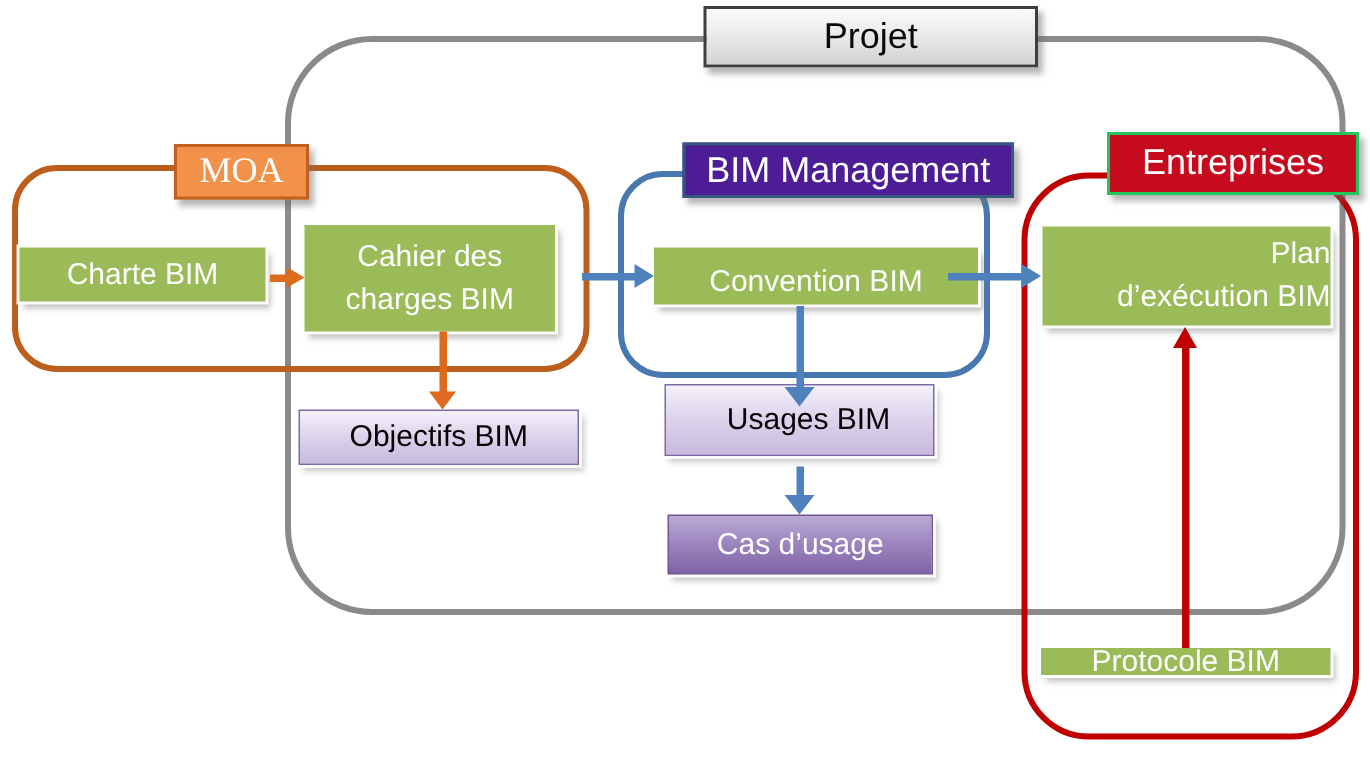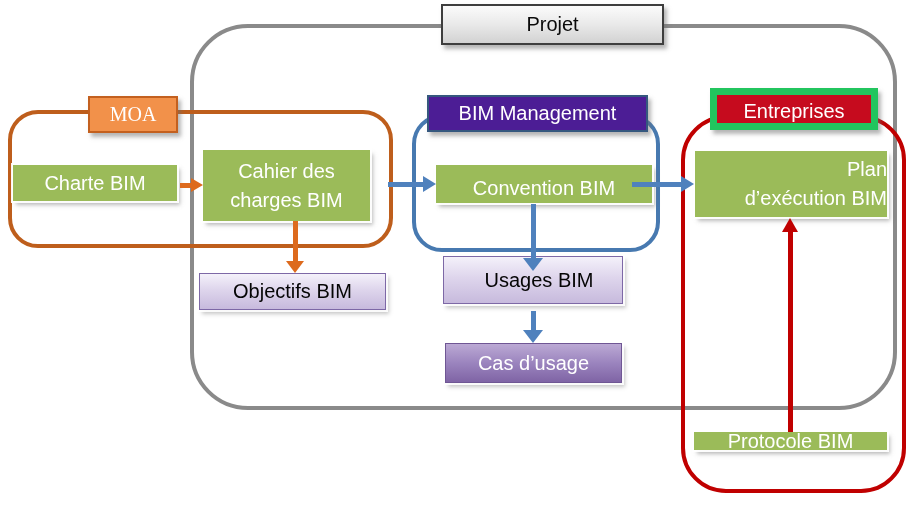--- a/index.html
+++ b/index.html
@@ -9,26 +9,26 @@
   }
   
   .grp{position:absolute;box-sizing:border-box;background:transparent;}
   .grp-gray  {left:190px;top:24px;width:707px;height:386px;border:4px solid #8A8A8A;border-radius:58px;z-index:1;}
   .grp-orange{left:8px;top:110px;width:385px;height:138px;border:4px solid #BE5E1C;border-radius:30px;z-index:2;}
   .grp-blue  {left:412px;top:114px;width:248px;height:138px;border:4px solid #4779B0;border-radius:30px;z-index:2;}
   .grp-red   {left:681px;top:115px;width:225px;height:378px;border:4px solid #C00000;border-radius:45px;z-index:2;}
 
   
   .hdr{position:absolute;box-sizing:border-box;display:flex;align-items:center;justify-content:center;
-       z-index:5;font-size:20px;box-shadow:3px 4px 4px rgba(110,110,110,.5);}
+       z-index:5;font-size:24px;box-shadow:3px 4px 4px rgba(110,110,110,.5);margin-left:28px;}
   .hdr-projet{left:441px;top:4px;width:223px;height:41px;color:#0a0a0a;
        background:linear-gradient(180deg,#fbfbfb 0%,#e9e9e9 50%,#d2d2d2 100%);border:2px solid #3e3e3e;}
   .hdr-moa{left:88px;top:96px;width:90px;height:37px;color:#fff;background:#F2914A;border:2px solid #C3601F;font-family:Liberation Serif, serif;}
   .hdr-bim{left:427px;top:95px;width:221px;height:37px;color:#fff;background:#4c1d95;border:2px solid #35587E;}
-  .hdr-ent{left:710px;top:88px;width:168px;height:42px;color:#fff;background:#C60B1E;border:7px solid #22c55e;align-items:flex-end;}
+  .hdr-ent{left:710px;top:88px;width:168px;height:42px;color:#fff;background:#C60B1E;border:2px solid #22c55e;}
 
   
   .node{position:absolute;box-sizing:border-box;display:flex;flex-direction:column;
         align-items:center;justify-content:center;text-align:center;z-index:3;font-size:20px;line-height:1.45;}
   .node-green{background:#9BBB59;color:#fff;
         box-shadow:0 0 0 2px rgba(255,255,255,.95), 3px 4px 4px rgba(120,120,120,.5);}
   .node-lav{background:linear-gradient(180deg,#f4f1fa 0%,#ded5ec 45%,#c7badd 100%);
         color:#050505;border:1px solid #7D68A6;
         box-shadow:0 0 0 2px rgba(255,255,255,.9), 3px 4px 4px rgba(130,130,130,.45);}
   .node-purple{background:linear-gradient(180deg,#bba9d4 0%,#9b84be 50%,#7f64a5 100%);

